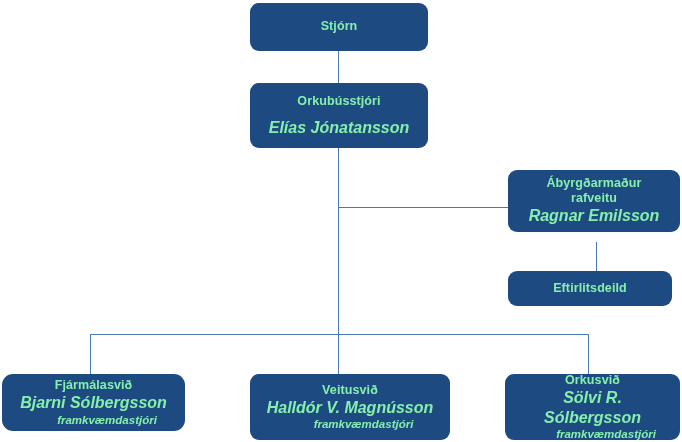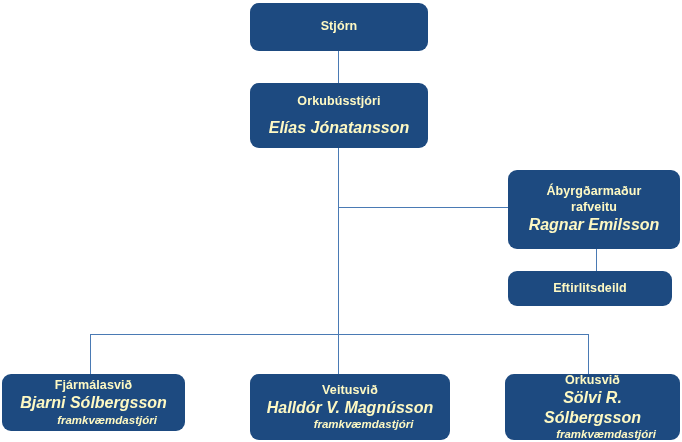--- a/index.html
+++ b/index.html
@@ -13,21 +13,21 @@
     height: 442px;
     background: #ffffff;
     overflow: hidden;
     font-family: "Liberation Sans", sans-serif;
   }
   .node {
     position: absolute;
     box-sizing: border-box;
     background: #1d4a80;
     border-radius: 9px;
-    color: #fef9c3;
+    color: #86efac;
     display: flex;
     flex-direction: column;
     align-items: center;
     justify-content: center;
     text-align: center;
     line-height: 1.22;
     padding: 2px 10px;
     z-index: 2;
   }
   .node-title {
@@ -78,31 +78,31 @@
 
   <div class="node" style="left:250px; top:3px; width:178px; height:48px;">
     <div class="node-title">Stjórn</div>
   </div>
 
   <div class="node" style="left:250px; top:83px; width:178px; height:65px;gap:9px;">
     <div class="node-title">Orkubússtjóri</div>
     <div class="node-person">Elías Jónatansson</div>
   </div>
 
-  <div class="node" style="left:508px; top:170px; width:172px; height:79px;">
+  <div class="node" style="left:508px; top:170px; width:172px; height:62px;">
     <div class="node-title">Ábyrgðarmaður
 rafveitu</div>
     <div class="node-person">Ragnar Emilsson</div>
   </div>
 
   <div class="node" style="left:508px; top:271px; width:164px; height:35px;">
     <div class="node-title">Eftirlitsdeild</div>
   </div>
 
-  <div class="node" style="left:2px; top:374px; width:183px; height:57px;">
+  <div class="node" style="left:2px; top:374px; width:183px; height:57px;border-radius:11px;">
     <div class="node-title">Fjármálasvið</div>
     <div class="node-person">Bjarni Sólbergsson</div>
     <div class="node-role">framkvæmdastjóri</div>
   </div>
 
   <div class="node" style="left:250px; top:374px; width:200px; height:66px;">
     <div class="node-title">Veitusvið</div>
     <div class="node-person">Halldór V. Magnússon</div>
     <div class="node-role">framkvæmdastjóri</div>
   </div>

